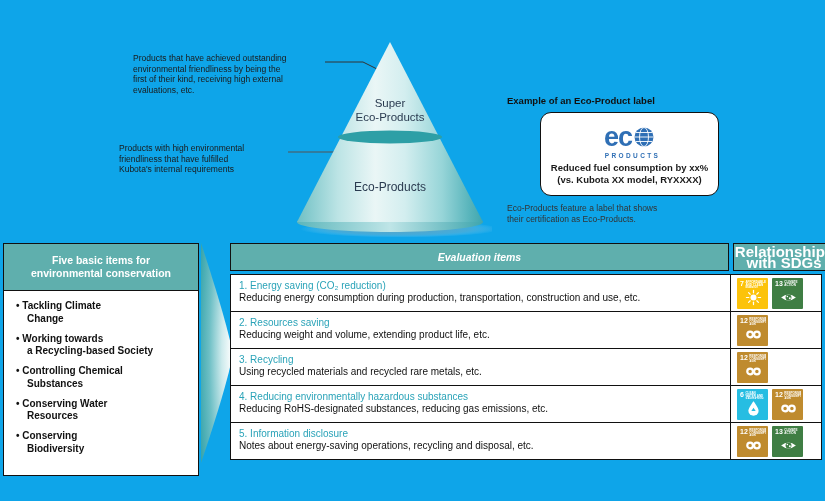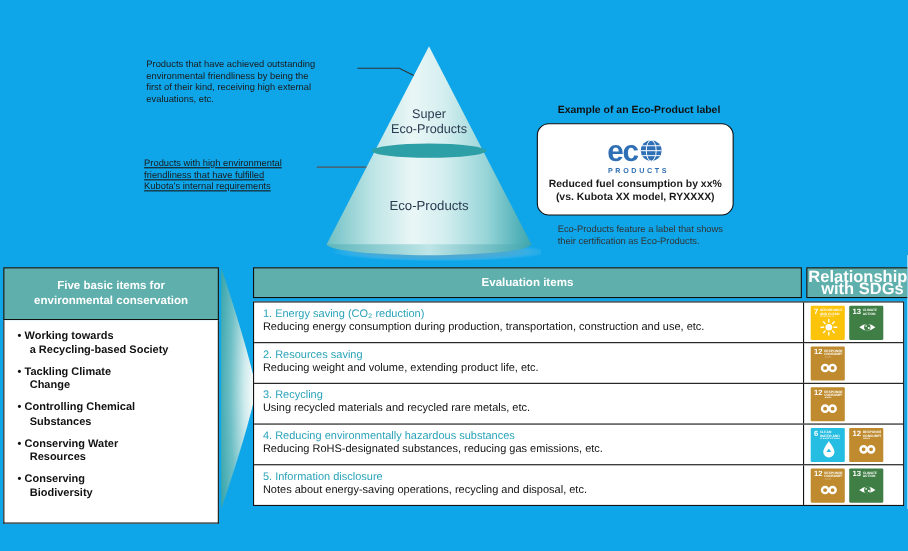--- a/index.html
+++ b/index.html
@@ -32,21 +32,21 @@
   .sidebar-body ul{margin:0;padding:0;list-style:none;}
   .sidebar-body li{font-size:10px;font-weight:bold;color:#111;line-height:12.5px;
     margin-bottom:7.5px;padding-left:11px;text-indent:-11px;}
   .sidebar-body li::before{content:"\2022\00a0";}
 
   
   .etable{left:230px;top:243px;width:592px;height:217px;}
   .thead-cell{position:absolute;top:0;height:28px;background:#5fafad;border:1.5px solid #111;
     box-sizing:border-box;display:flex;align-items:center;justify-content:center;
     color:#fff;font-weight:bold;text-align:center;}
-  .thead-eval{left:0;width:499px;font-size:10.5px;}
+  .thead-eval{left:0;width:499px;font-size:10.5px;font-style:italic;}
   .thead-sdg{left:503px;width:102px;font-size:15px;line-height:11px;}
   .tbody{position:absolute;left:0;top:31px;width:592px;height:186px;border:1.5px solid #111;
     box-sizing:border-box;display:flex;flex-direction:column;background:#fff;}
   .trow{flex:1;display:flex;border-bottom:1px solid #111;min-height:0;}
   .trow:last-child{border-bottom:none;}
   .cell-main{flex:1;padding:3.5px 8px 0 8px;min-width:0;}
   .row-title{font-size:10px;font-weight:normal;color:#2aa3b8;line-height:13px;}
   .row-desc{font-size:10px;color:#111;line-height:12px;}
   .cell-sdg{width:91px;border-left:1px solid #111;display:flex;align-items:center;
     padding-left:6px;gap:4px;box-sizing:border-box;}
@@ -61,21 +61,21 @@
 </style>
 </head>
 <body>
 
 <div id="canvas">
 
   <div class="abs annot ml" style="left:133px;top:53px;width:200px;">Products that have achieved outstanding
 environmental friendliness by being the
 first of their kind, receiving high external
 evaluations, etc.</div>
-  <div class="abs annot ml" style="left:131px;top:143px;width:180px;text-decoration:underline;">Products with high environmental
+  <div class="abs annot ml" style="left:119px;top:143px;width:180px;">Products with high environmental
 friendliness that have fulfilled
 Kubota's internal requirements</div>
 
   <svg class="abs" style="left:0;top:0;" width="500" height="240">
     <polyline points="325,62 363,62 389,75" fill="none" stroke="#333" stroke-width="1"></polyline>
     <circle cx="389" cy="75" r="2.4" fill="#1a1a1a"></circle>
     <polyline points="288,152 357,152 392,174" fill="none" stroke="#555" stroke-width="1.1"></polyline>
     <circle cx="392" cy="174" r="2.4" fill="#1a1a1a"></circle>
   </svg>
 
@@ -104,21 +104,21 @@
     <ellipse cx="112" cy="196" rx="100" ry="8.5" fill="url(#shGrad)"></ellipse>
     <ellipse cx="102" cy="189" rx="93" ry="10" fill="url(#coneGradBase)"></ellipse>
     <path d="M102,9 L9,189 L195,189 Z" fill="url(#coneGrad)"></path>
     <ellipse cx="102" cy="104" rx="52" ry="6.5" fill="#2d9fa6"></ellipse>
     <text x="102" y="74" text-anchor="middle" font-size="11.5" fill="#2a3b50">Super</text>
     <text x="102" y="88" text-anchor="middle" font-size="11.5" fill="#2a3b50">Eco-Products</text>
     <text x="102" y="158" text-anchor="middle" font-size="12" fill="#2a3b50">Eco-Products</text>
   </svg>
 
   <div class="abs ex-title" style="left:507px;top:95px;">Example of an Eco-Product label</div>
-  <div class="abs eco-box" style="left:488px;top:112px;">
+  <div class="abs eco-box" style="left:540px;top:112px;">
     <div class="eco-logo-row">
       <span class="eco-text">ec</span>
       <svg width="22" height="22" viewBox="0 0 22 22" style="margin-left:1px;">
         <circle cx="11" cy="11" r="9.5" fill="#2f6fb5"></circle>
         <g stroke="#ffffff" stroke-width="0.9" fill="none">
           <ellipse cx="11" cy="11" rx="4.5" ry="9.5"></ellipse>
           <line x1="1.5" y1="11" x2="20.5" y2="11"></line>
           <line x1="2.8" y1="6.5" x2="19.2" y2="6.5"></line>
           <line x1="2.8" y1="15.5" x2="19.2" y2="15.5"></line>
         </g>
@@ -129,24 +129,24 @@
     <div class="eco-line">(vs. Kubota XX model, RYXXXX)</div>
   </div>
   <div class="abs ex-caption ml" style="left:507px;top:203px;width:190px;">Eco-Products feature a label that shows
 their certification as Eco-Products.</div>
 
   <div class="abs sidebar">
     <div class="sidebar-head ml">Five basic items for
 environmental conservation</div>
     <div class="sidebar-body">
       <ul>
+        <li class="ml">Tackling Climate
+Change</li>
         <li class="ml">Working towards
 a Recycling-based Society</li>
-        <li class="ml">Tackling Climate
-Change</li>
         <li class="ml">Controlling Chemical
 Substances</li>
         <li class="ml">Conserving Water
 Resources</li>
         <li class="ml">Conserving
 Biodiversity</li>
       </ul>
     </div>
   </div>
 

